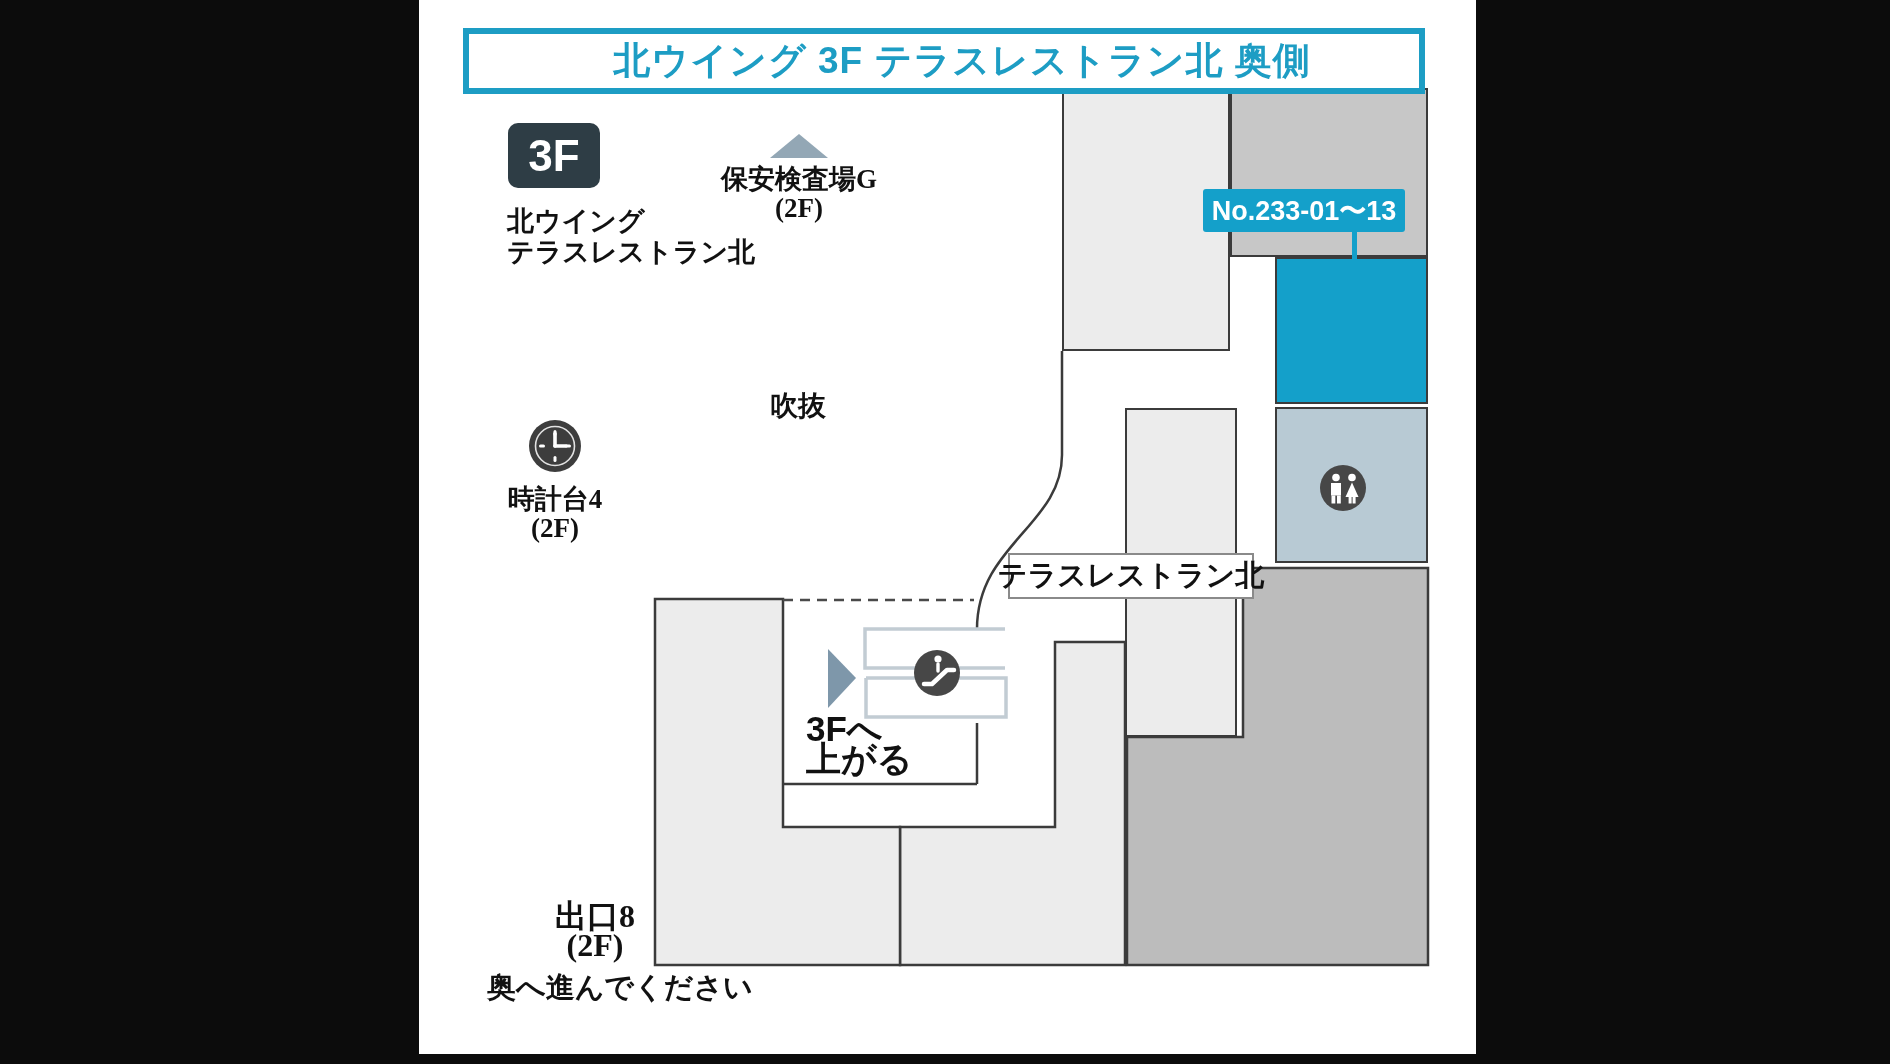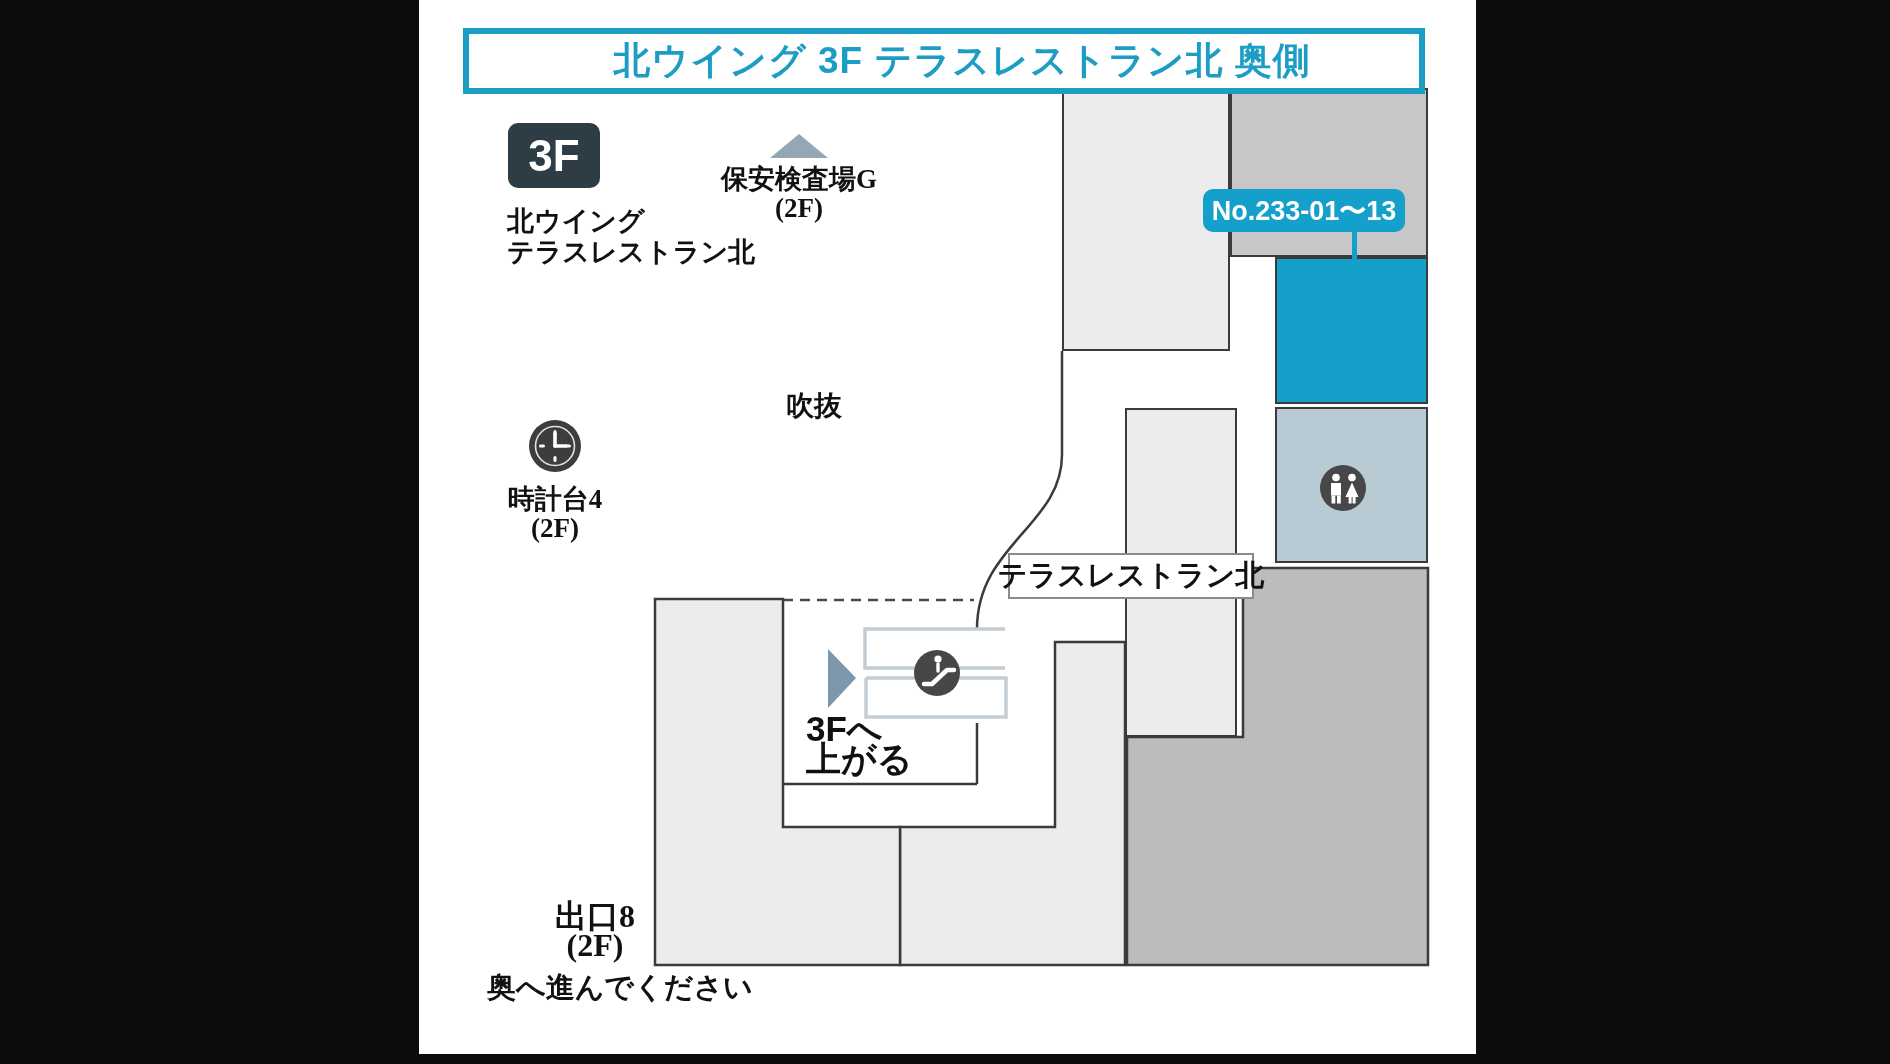--- a/index.html
+++ b/index.html
@@ -14,21 +14,21 @@
   
   .titlebox{position:absolute;left:463px;top:28px;width:962px;height:66px;box-sizing:border-box;
             border:6px solid #1d9dc4;background:#fff;display:flex;align-items:center;justify-content:center;}
   .titlebox span{color:#1d9dc4;font-size:37px;font-weight:700;letter-spacing:1px;white-space:nowrap;margin-left:36px;}
   
   .badge3f{position:absolute;left:508px;top:123px;width:92px;height:65px;background:#2e3d45;border-radius:10px;
            display:flex;align-items:center;justify-content:center;color:#fff;font-size:44px;font-weight:700;}
   .badgecap{position:absolute;left:507px;top:198px;font-size:27px;font-weight:700;color:#111;line-height:31px;white-space:nowrap;margin-top:8px;}
   
   .lbl{position:absolute;color:#111;font-weight:700;text-align:center;font-family:Liberation Serif, serif;}
-  .callout{position:absolute;left:1203px;top:189px;width:202px;height:43px;background:#14a0ca;border-radius:10px;
+  .callout{position:absolute;left:1203px;top:189px;width:202px;height:43px;background:#14a0ca;border-radius:3px;
            display:flex;align-items:center;justify-content:center;color:#fff;font-size:27px;font-weight:700;white-space:nowrap;}
   .callout-line{position:absolute;left:1352px;top:231px;width:5px;height:28px;background:#14a0ca;}
   .arealabel{position:absolute;left:1008px;top:553px;width:246px;height:46px;background:#fff;box-sizing:border-box;
              border:2px solid #8a8a8a;display:flex;align-items:center;justify-content:center;
              font-size:29px;font-weight:700;color:#111;white-space:nowrap;}
   .updir{position:absolute;left:806px;top:714px;font-size:35px;font-weight:700;color:#111;line-height:30px;text-align:left;white-space:nowrap;}
   .note{position:absolute;left:487px;top:972px;width:990px;font-size:29px;font-weight:700;color:#111;line-height:31px;text-align:left;}
   svg{position:absolute;left:0;top:0;pointer-events:none;}
 </style>
 </head>
@@ -108,21 +108,21 @@
   <div class="badgecap">
     <div>北ウイング</div>
     <div>テラスレストラン北</div>
   </div>
 
   <div class="lbl" style="left:707px;top:165px;width:184px;font-size:27px;line-height:29px;">
     <div>保安検査場G</div>
     <div>(2F)</div>
   </div>
 
-  <div class="lbl" style="left:764px;top:387px;width:100px;font-size:28px;">吹抜</div>
+  <div class="lbl" style="left:748px;top:387px;width:100px;font-size:28px;">吹抜</div>
 
   <div class="lbl" style="left:493px;top:485px;width:124px;font-size:27px;line-height:29px;">
     <div>時計台4</div>
     <div>(2F)</div>
   </div>
 
   <div class="callout">No.233-01〜13</div>
   <div class="callout-line"></div>
 
   <div class="arealabel">テラスレストラン北</div>

